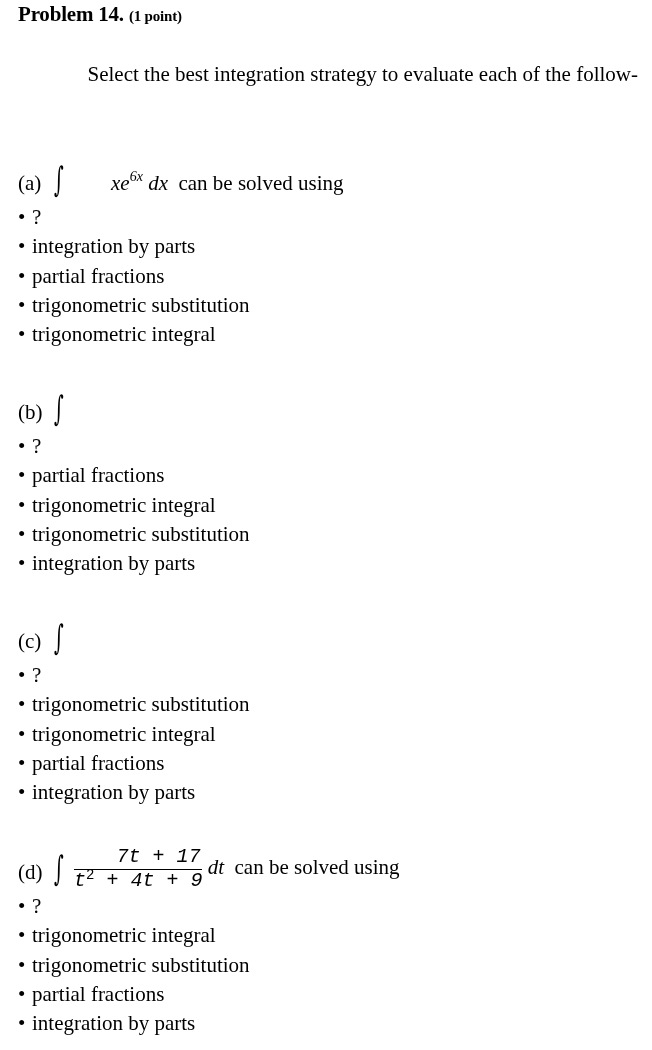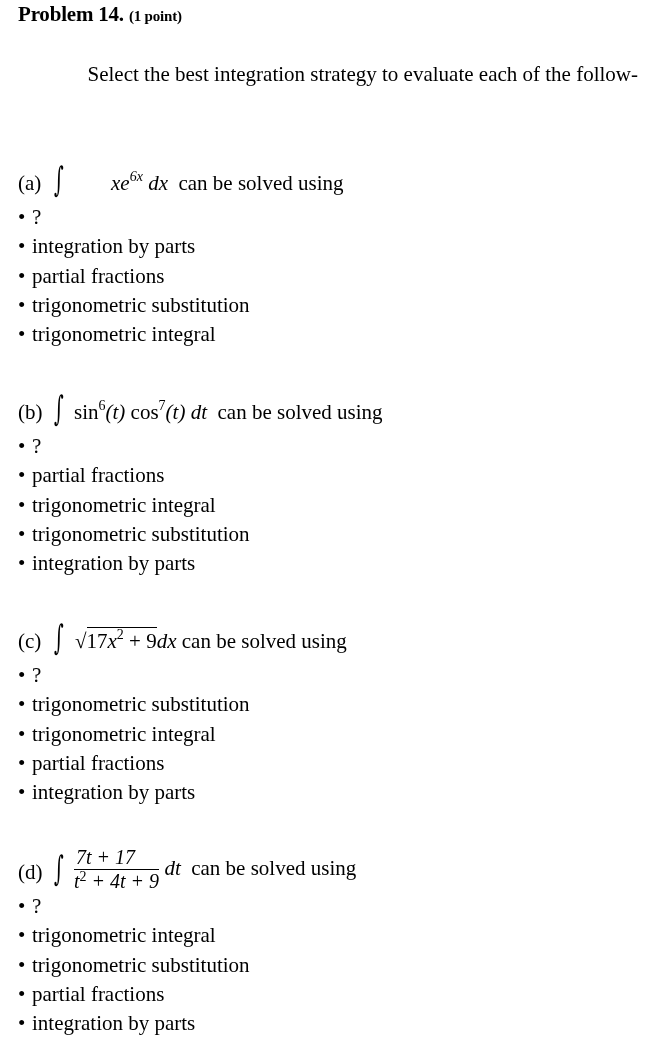--- a/index.html
+++ b/index.html
@@ -25,21 +25,21 @@
       transform: scaleX(0.55); transform-origin: left center;
       font-family: "DejaVu Serif", serif; font-weight: 200;
     }
     .expr { position: absolute; }
     .it { font-style: italic; }
     sup { font-size: 14px; vertical-align: 0; position: relative; top: -9px; }
     .opts { margin: 0; padding: 0; list-style: none; }
     .opts li { height: 29.3px; line-height: 29.3px; font-size: 21px; }
     .opts li .bullet { display: inline-block; width: 14px; }
     .sqrt-bar { border-top: 1.2px solid #000; padding-top: 1px; }
-    .frac { display: inline-block; vertical-align: middle; text-align: left; font-size: 20px; }
+    .frac { display: inline-block; vertical-align: middle; text-align: right; font-size: 20px; font-family: Liberation Mono, monospace; }
     .frac .num { display: block; border-bottom: 1.2px solid #000; padding: 0 2px 1px 2px; line-height: 22px; }
     .frac .den { display: block; line-height: 22px; }
   </style>
 </head>
 <body>
 
 <div class="title">
   <span>Problem 14.</span>
   <span class="pts">(1 point)</span>
 </div>
@@ -64,44 +64,34 @@
     <li><span class="bullet">•</span><span>partial fractions</span></li>
     <li><span class="bullet">•</span><span>trigonometric substitution</span></li>
     <li><span class="bullet">•</span><span>trigonometric integral</span></li>
   </ul>
 </div>
 
 <div class="part" style="top:392px;">
   <div class="q">
     <span class="label" style="top:8px;">(b)</span>
     <span class="integral" style="left:36px; top:-4px;">∫</span>
-    <span class="expr" style="left:56px; top:8px;">
-      <span>sin</span><sup>6</sup><span class="it">(t)</span>
-      <span>cos</span><sup>7</sup><span class="it">(t)</span>
-      <span class="it">dt</span>
-      &nbsp;<span>can be solved using</span>
-    </span>
   </div>
   <ul class="opts">
     <li><span class="bullet">•</span><span>?</span></li>
     <li><span class="bullet">•</span><span>partial fractions</span></li>
     <li><span class="bullet">•</span><span>trigonometric integral</span></li>
     <li><span class="bullet">•</span><span>trigonometric substitution</span></li>
     <li><span class="bullet">•</span><span>integration by parts</span></li>
   </ul>
 </div>
 
 <div class="part" style="top:621px;">
   <div class="q">
     <span class="label" style="top:8px;">(c)</span>
     <span class="integral" style="left:36px; top:-4px;">∫</span>
-    <span class="expr" style="left:57px; top:8px;">
-      <span>√</span><span class="sqrt-bar"><span>17</span><span class="it">x</span><sup>2</sup><span> + 9</span></span><span class="it">dx</span>
-      <span>can be solved using</span>
-    </span>
   </div>
   <ul class="opts">
     <li><span class="bullet">•</span><span>?</span></li>
     <li><span class="bullet">•</span><span>trigonometric substitution</span></li>
     <li><span class="bullet">•</span><span>trigonometric integral</span></li>
     <li><span class="bullet">•</span><span>partial fractions</span></li>
     <li><span class="bullet">•</span><span>integration by parts</span></li>
   </ul>
 </div>
 

